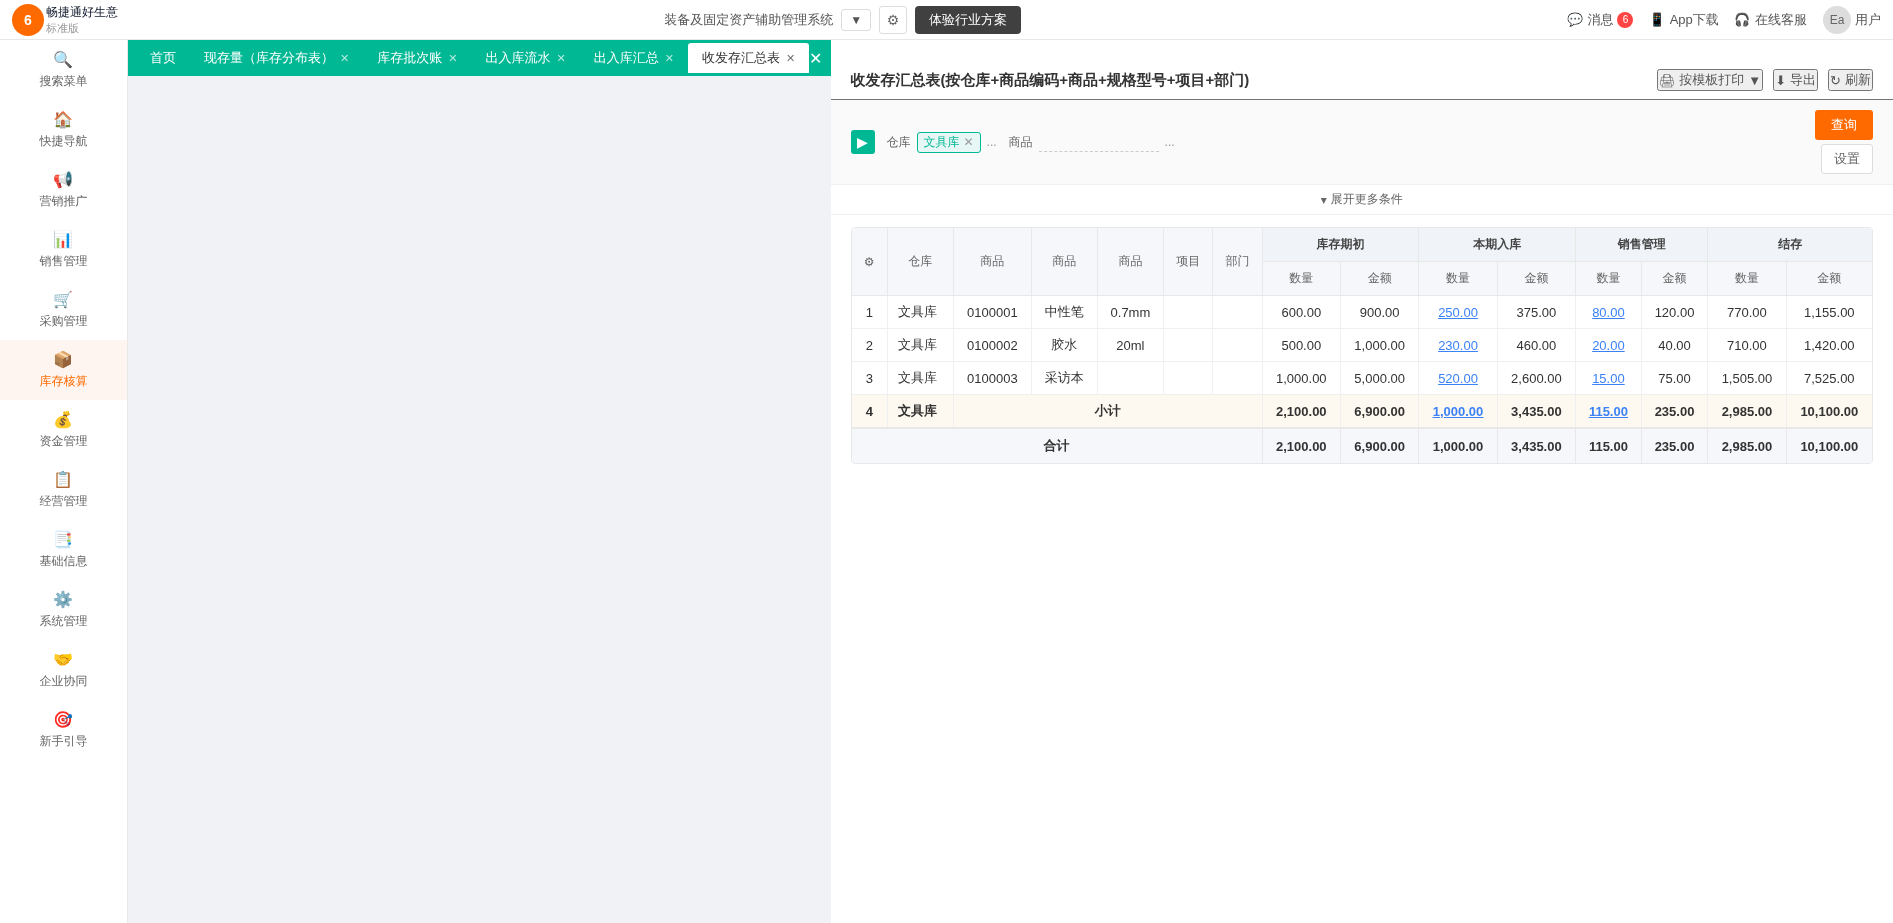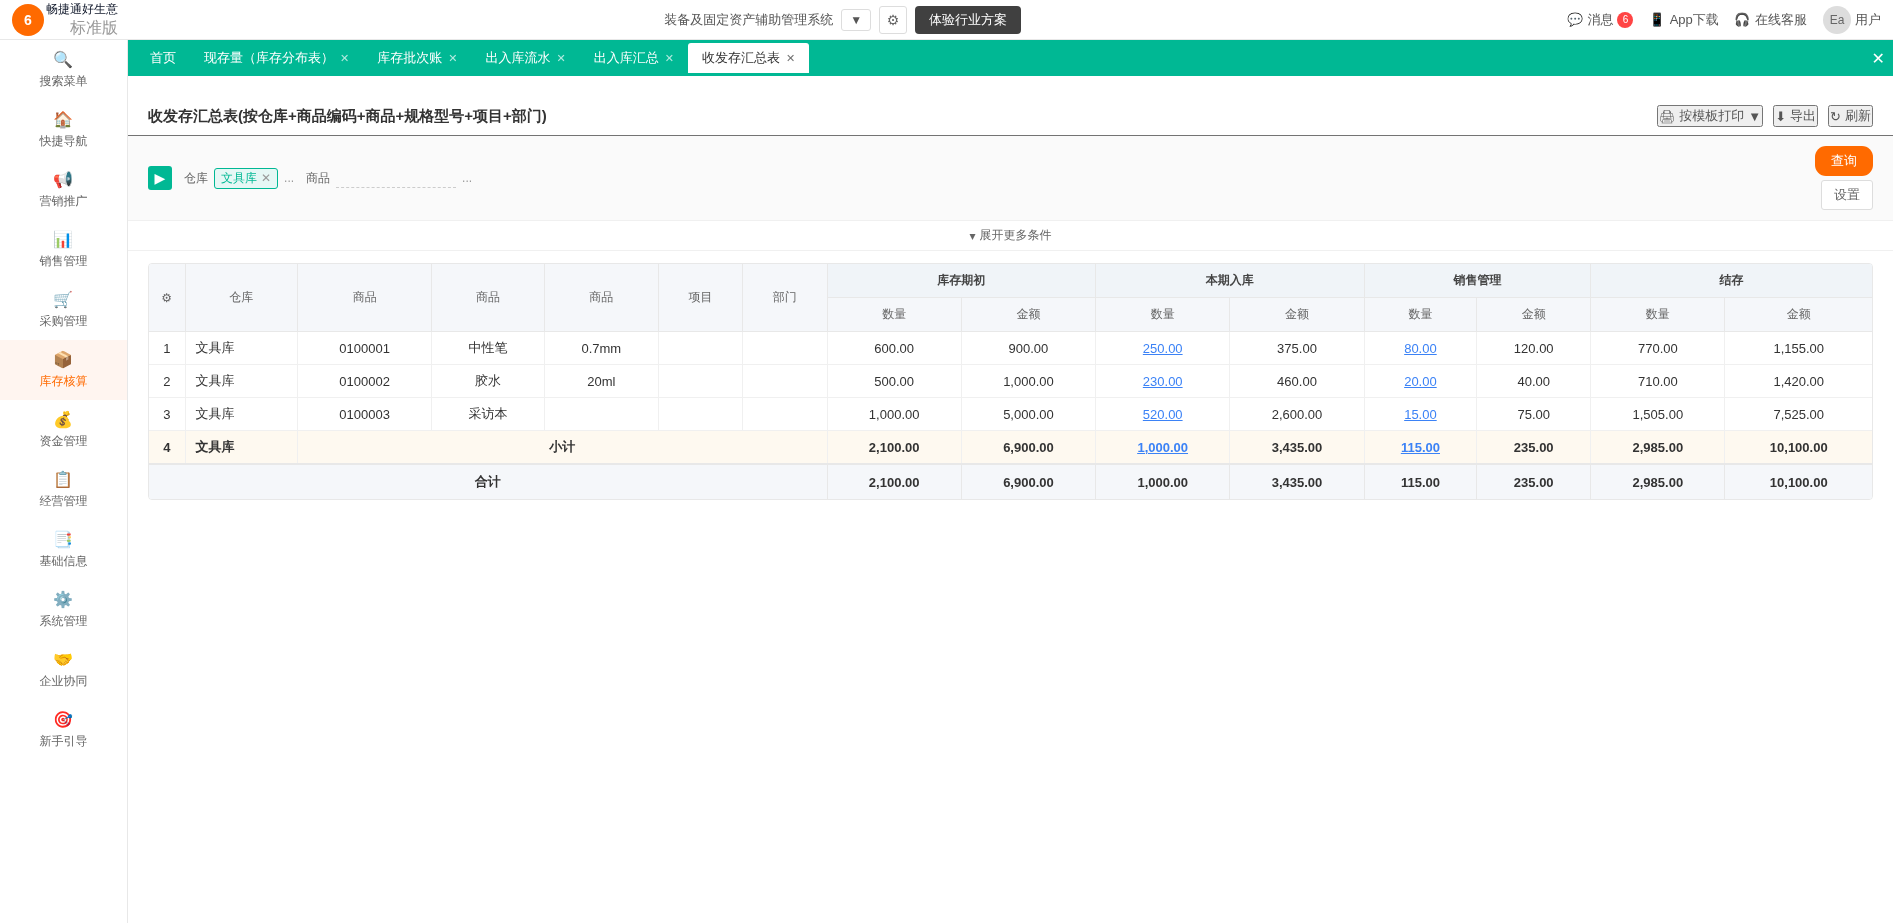--- a/index.html
+++ b/index.html
@@ -3,27 +3,27 @@
   <meta charset="utf-8">
   <style>
     * { box-sizing: border-box; margin: 0; padding: 0; font-family: 'Microsoft YaHei', Arial, sans-serif; }
     body { background: #f0f2f5; font-size: 13px; color: #333; overflow: hidden; }
 
     
     .app-container { display: flex; flex-direction: column; height: 923px; width: 1893px; }
     .top-bar { height: 40px; background: #fff; display: flex; align-items: center; justify-content: space-between; padding: 0 12px; border-bottom: 1px solid #e8e8e8; flex-shrink: 0; }
     .main-layout { display: flex; flex: 1; overflow: hidden; }
     .sidebar { width: 128px; background: #fff; border-right: 1px solid #e8e8e8; display: flex; flex-direction: column; flex-shrink: 0; }
-    .content-area { flex: 1; display: flex; flex-direction: column; overflow: hidden; }
+    .content-area { flex: 1; display: flex; flex-direction: row; overflow: hidden; }
 
     
     .top-bar-left { display: flex; align-items: center; gap: 8px; }
     .logo-icon { width: 32px; height: 32px; background: #ff6a00; border-radius: 50%; display: flex; align-items: center; justify-content: center; color: #fff; font-size: 14px; font-weight: bold; }
     .app-title { font-size: 12px; color: #0f172a; }
-    .app-subtitle { font-size: 16px; color: #999; text-align: right; }
+    .app-subtitle { font-size: 11px; color: #999; }
     .top-bar-center { display: flex; align-items: center; gap: 8px; }
     .system-name { font-size: 13px; color: #555; }
     .dropdown-btn { border: 1px solid #ddd; background: #fff; padding: 3px 8px; border-radius: 3px; cursor: pointer; font-size: 12px; color: #555; display: flex; align-items: center; gap: 4px; }
     .settings-btn { width: 28px; height: 28px; border: 1px solid #ddd; background: #fff; border-radius: 3px; cursor: pointer; display: flex; align-items: center; justify-content: center; font-size: 14px; color: #666; }
     .experience-btn { background: #404040; color: #fff; border: none; padding: 5px 14px; border-radius: 4px; cursor: pointer; font-size: 13px; }
     .top-bar-right { display: flex; align-items: center; gap: 16px; font-size: 13px; color: #555; }
     .top-bar-right-item { display: flex; align-items: center; gap: 4px; cursor: pointer; }
     .badge { background: #f44; color: #fff; border-radius: 50%; width: 16px; height: 16px; font-size: 10px; display: flex; align-items: center; justify-content: center; }
     .sidebar-item { display: flex; flex-direction: column; align-items: center; padding: 10px 6px; cursor: pointer; color: #666; font-size: 12px; gap: 4px; }
     .sidebar-item.active { color: #ff6a00; background: #fff5f0; }
@@ -76,21 +76,21 @@
     .td-left { text-align: left; }
     .td-link { color: #3b82f6; text-decoration: underline; cursor: pointer; }
     .settings-col { width: 36px; }
 
     
     .table-footer { background: #f5f7fa; border-top: 2px solid #e8e8e8; }
     .table-footer td { padding: 8px 10px; font-weight: bold; text-align: center; border-right: 1px solid #e8e8e8; }
     .table-footer td:last-child { border-right: none; }
 
     
-    .query-btn { background: #ff6a00; color: #fff; border: none; padding: 6px 16px; border-radius: 11px; cursor: pointer; font-size: 13px; }
+    .query-btn { background: #ff6a00; color: #fff; border: none; padding: 6px 16px; border-radius: 3px; cursor: pointer; font-size: 13px; }
     .set-btn { background: #fff; color: #666; border: 1px solid #ddd; padding: 5px 12px; border-radius: 3px; cursor: pointer; font-size: 13px; }
     .dotted-input { border: none; border-bottom: 1px dashed #ccc; background: transparent; font-size: 12px; color: #333; width: 120px; padding: 2px 4px; }
 
     
     .user-avatar { width: 28px; height: 28px; border-radius: 50%; background: #ddd; display: flex; align-items: center; justify-content: center; font-size: 12px; color: #666; }
   </style>
 </head>
 <body>
 
 <div class="app-container">

